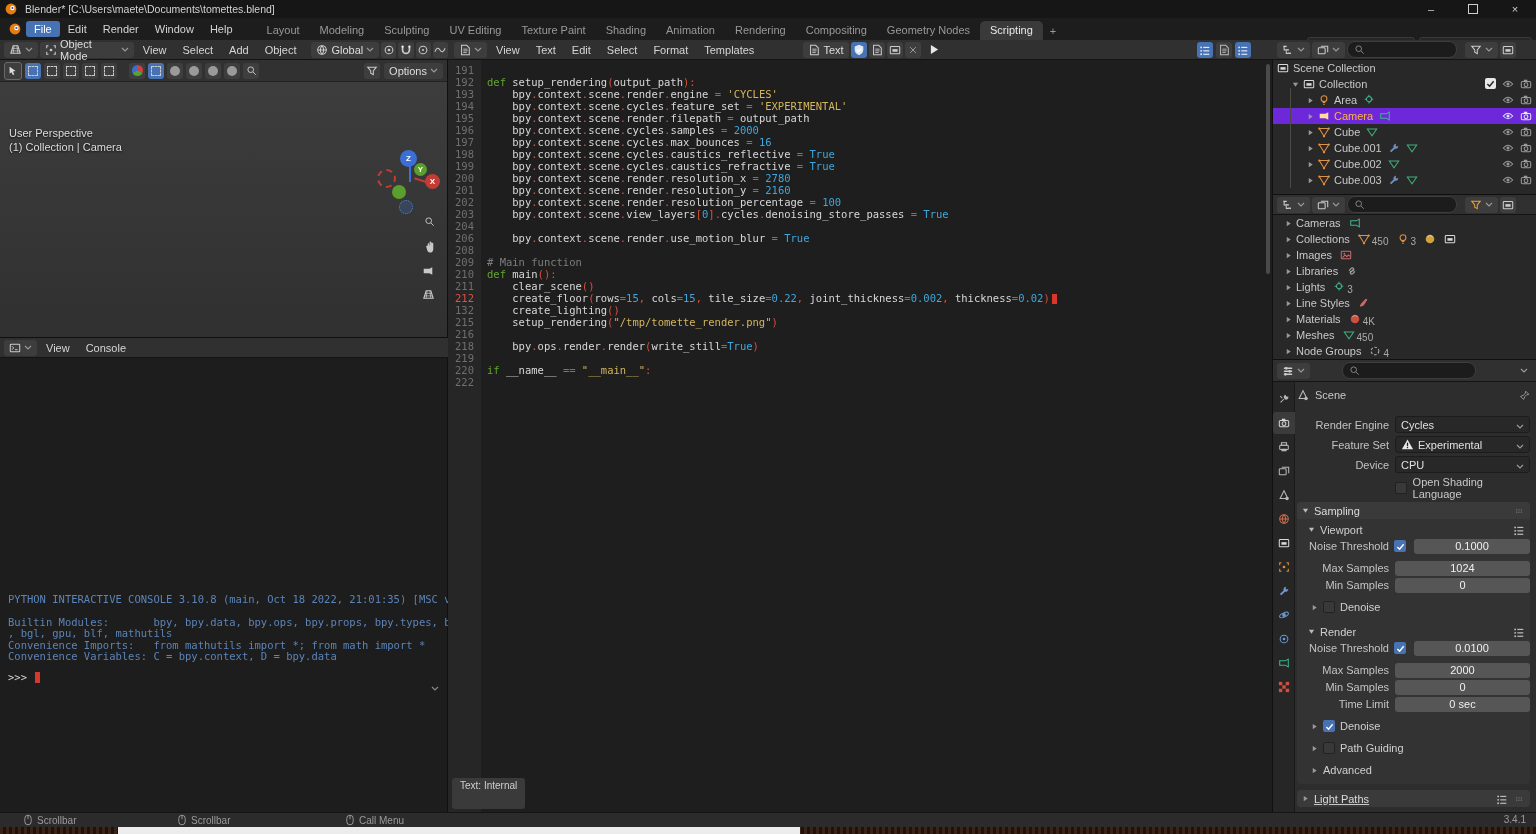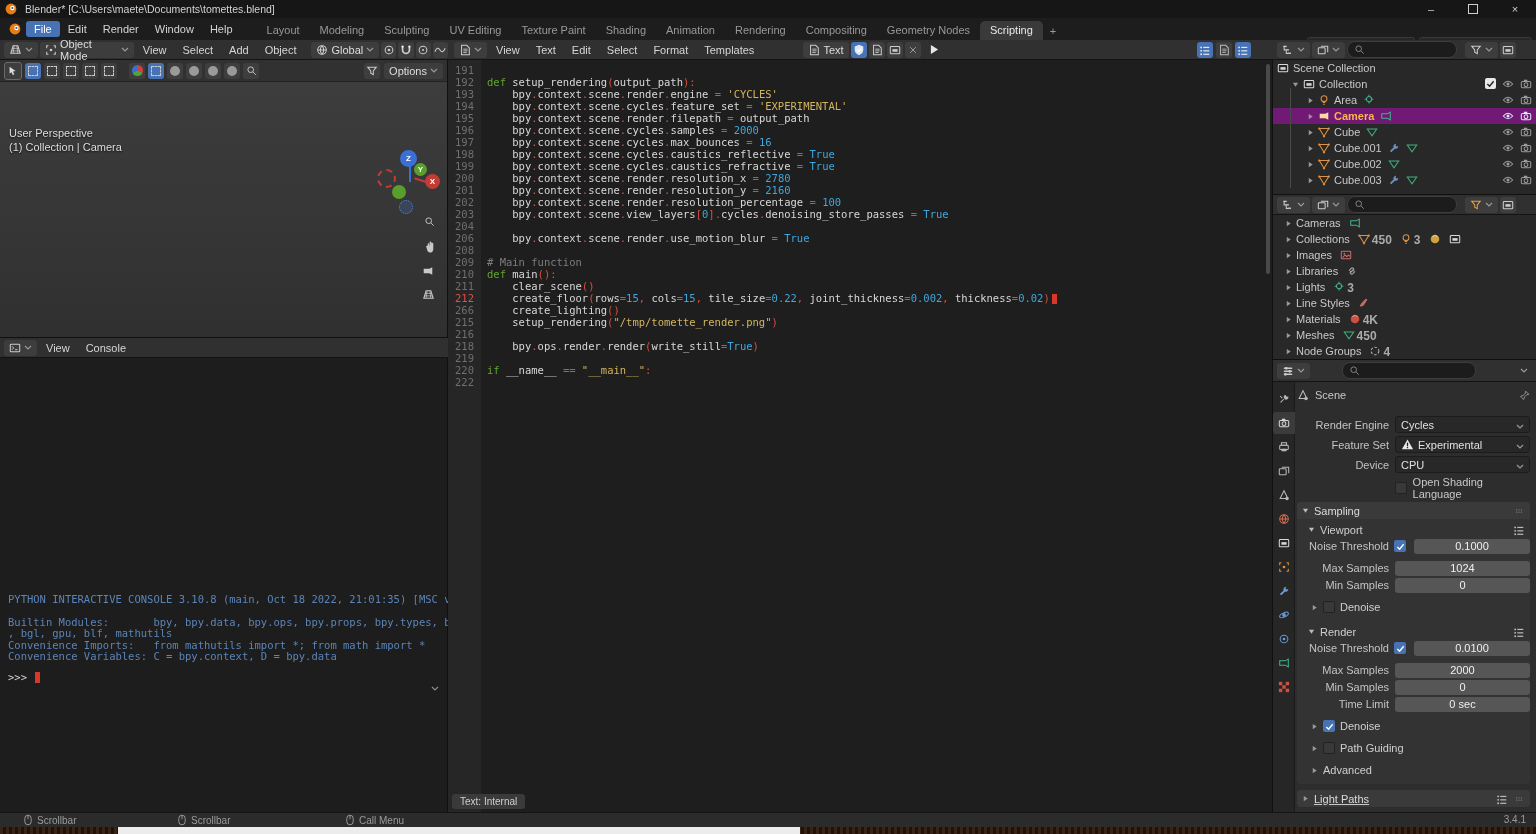--- a/index.html
+++ b/index.html
@@ -50,32 +50,32 @@
   .curs{display:inline-block;width:5px;height:11px;background:#d8382c;vertical-align:-2px;margin-left:2px;}
   
   #texted{left:448px;top:60px;width:825px;height:752px;background:#1e1e1e;border-right:1px solid #101010;box-sizing:border-box;overflow:hidden;}
   #gutterbg{position:absolute;left:0;top:0;width:33px;height:752px;background:#262626;}
   #code{position:absolute;left:0;top:4px;font-family:"DejaVu Sans Mono",monospace;font-size:10.5px;line-height:12px;}
   .cl{display:flex;height:12px;}
   .ln{width:26px;text-align:right;color:#6f6f6f;flex:none;padding-right:7px;}
   .ln.cur{color:#e05045;}
   .cd{white-space:pre;color:#d8d8d8;padding-left:6px;}
   .str{color:#d3b55c;} .com{color:#7d7d7d;} .num{color:#3fa7dd;} .kw{color:#63a62f;} .op{color:#d8503c;}
-  #te-footer{position:absolute;left:4px;bottom:3px;height:15px;line-height:15px;background:#3a3a3a;border-radius:3px;padding:0 8px;color:#cfcfcf;font-size:10px;}
+  #te-footer{position:absolute;left:4px;bottom:3px;height:31px;line-height:15px;background:#3a3a3a;border-radius:3px;padding:0 8px;color:#cfcfcf;font-size:10px;}
   #te-scroll{position:absolute;right:2px;top:4px;width:4px;height:210px;background:#4a4a4a;border-radius:2px;}
   
   #outliner1{left:1273px;top:60px;width:263px;height:135px;background:#282828;border-bottom:1px solid #101010;box-sizing:border-box;overflow:hidden;}
   #ol2-hdr{left:1273px;top:195px;width:263px;}
   #outliner2{left:1273px;top:215px;width:263px;height:145px;background:#282828;border-bottom:1px solid #101010;box-sizing:border-box;overflow:hidden;}
   .olrow{display:flex;align-items:center;height:16px;gap:4px;padding-left:4px;color:#c8c8c8;position:relative;}
-  .olrow.sel{background:#701a75;color:#fff;font-weight:bold;}
+  .olrow.sel{background:#6d28d9;color:#fff;}
   .olrow .name{white-space:nowrap;}
   .olrow .name.activeobj{color:#ffb14a;}
   .oltoggles{position:absolute;right:4px;display:flex;gap:6px;color:#9c9c9c;}
-  .cnt{font-size:12px;color:#aaa;margin-left:-2px;align-self:flex-end;font-weight:bold;}
+  .cnt{font-size:10px;color:#aaa;margin-left:-2px;align-self:flex-end;}
   
   #props-hdr{left:1273px;top:360px;width:263px;height:22px;background:#303030;display:flex;align-items:center;gap:4px;border-bottom:1px solid #141414;box-sizing:border-box;}
   #props-nav{left:1273px;top:382px;width:22px;height:430px;background:#262626;box-sizing:border-box;border-right:1px solid #1a1a1a;}
   .ptab{position:absolute;left:0;width:22px;height:22px;display:flex;align-items:center;justify-content:center;}
   .ptab.active{background:#3b3b3b;border-radius:3px 0 0 3px;}
   #props{left:1295px;top:382px;width:241px;height:430px;background:#2d2d2d;box-sizing:border-box;padding:4px 6px 0 2px;overflow:hidden;}
   .prow{display:grid;grid-template-columns:92px 1fr;gap:6px;align-items:center;height:16px;margin-bottom:4px;}
   .prow3{display:grid;grid-template-columns:92px 15px 1fr;gap:5px;align-items:center;height:16px;margin-bottom:2px;}
   .plabel{text-align:right;color:#c3c3c3;white-space:nowrap;}
   .drop{background:#282828;border:1px solid #1c1c1c;border-radius:3px;height:15px;display:flex;align-items:center;padding:0 5px;color:#e0e0e0;gap:4px;}
@@ -663,21 +663,21 @@
         </div>
         <div class="cl">
           <div class="ln">211</div>
           <div class="cd">    clear_scene<span class="op">(</span><span class="op">)</span></div>
         </div>
         <div class="cl">
           <div class="ln cur">212</div>
           <div class="cd">    create_floor<span class="op">(</span>rows<span class="op">=</span><span class="num">15</span><span class="op">,</span> cols<span class="op">=</span><span class="num">15</span><span class="op">,</span> tile_size<span class="op">=</span><span class="num">0.22</span><span class="op">,</span> joint_thickness<span class="op">=</span><span class="num">0.002</span><span class="op">,</span> thickness<span class="op">=</span><span class="num">0.02</span><span class="op">)</span><span class="curs" style="height: 10px;"></span></div>
         </div>
         <div class="cl">
-          <div class="ln">266</div>
+          <div class="ln">132</div>
           <div class="cd">    create_lighting<span class="op">(</span><span class="op">)</span></div>
         </div>
         <div class="cl">
           <div class="ln">215</div>
           <div class="cd">    setup_rendering<span class="op">(</span><span class="str">"/tmp/tomette_render.png"</span><span class="op">)</span></div>
         </div>
         <div class="cl">
           <div class="ln">216</div>
           <div class="cd"></div>
         </div>

